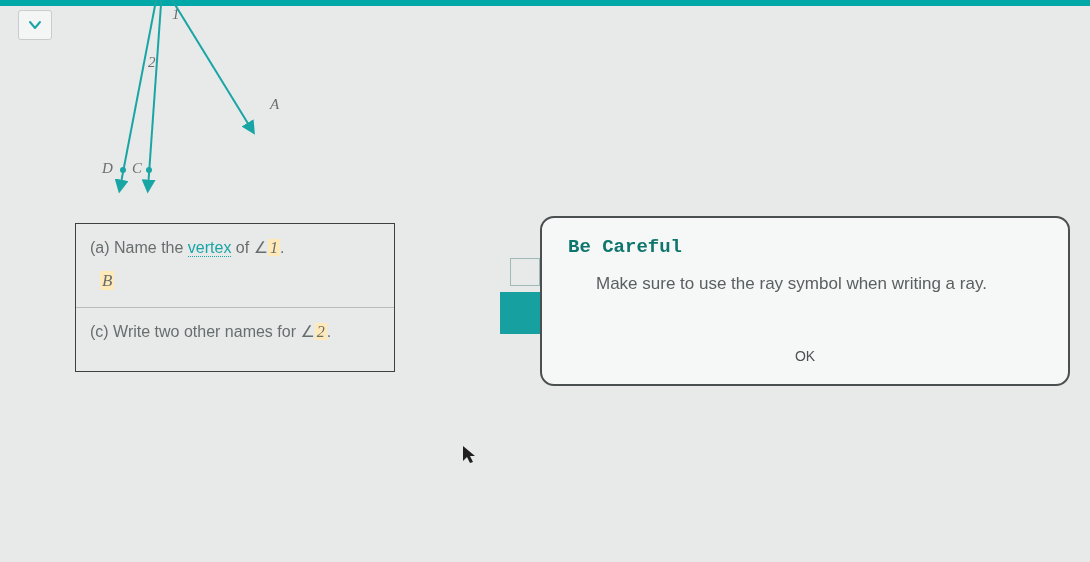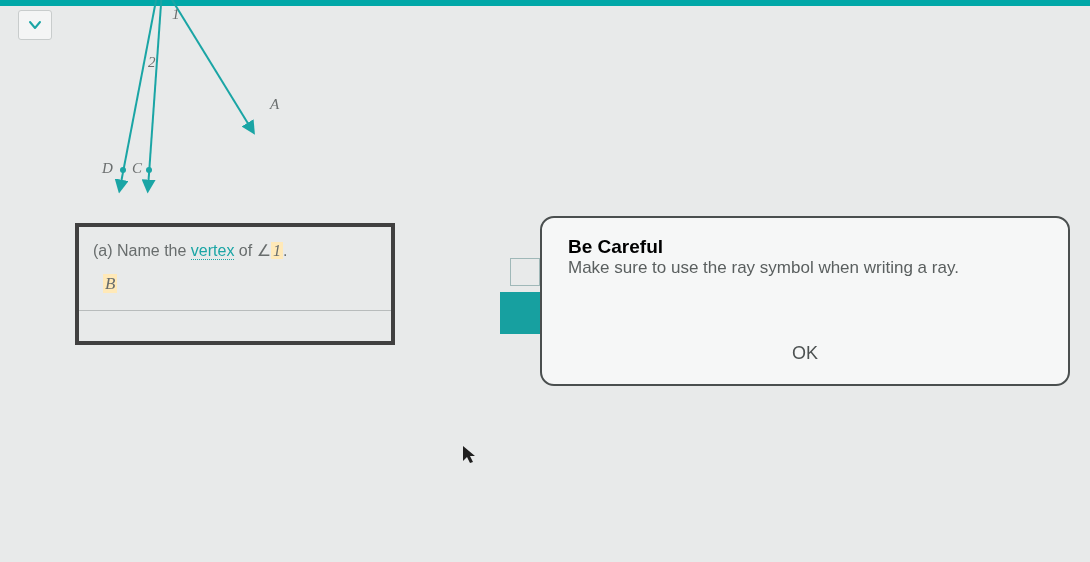--- a/index.html
+++ b/index.html
@@ -45,21 +45,21 @@
     font-size: 15px;
     font-style: italic;
     color: #6a6e6e;
     font-family: 'Times New Roman', serif;
   }
   .answer-table {
     position: absolute;
     top: 223px;
     left: 75px;
     width: 320px;
-    border: 4px solid #404040;
+    border: 1px solid #404040;
     background: #e8eaea;
   }
   .answer-row {
     border-bottom: 1px solid #b8bcbc;
     padding: 14px 14px 16px 14px;
   }
   .answer-row:last-child { border-bottom: none; }
   .q-line {
     font-size: 16px;
     color: #686d6d;
@@ -90,32 +90,35 @@
     width: 530px;
     height: 170px;
     background: #f6f7f7;
     border: 2px solid #4a4f4f;
     border-radius: 14px;
     padding: 18px 26px 0 26px;
   }
   .dialog-title {
     font-size: 19px;
     font-weight: bold;
-    color: #000000;
+    color: #0f766e;
+    margin-bottom: 16px;
+    font-family: Liberation Mono, monospace;
   }
   .dialog-body {
     font-size: 17px;
     color: #5a5f5f;
+    margin-left: 28px;
   }
   .dialog-ok {
     position: absolute;
     bottom: 14px;
     left: 50%;
     transform: translateX(-50%);
-    font-size: 18px;
+    font-size: 14px;
     color: #4d5252;
     cursor: pointer;
     padding: 6px 20px;
   }
   .behind-block {
     position: absolute;
     top: 292px;
     left: 500px;
     width: 42px;
     height: 42px;
@@ -174,20 +177,23 @@
     <div class="q-line">
       <span>(a) Name the </span><span class="link">vertex</span><span> of </span><span class="angle">∠</span><span class="hl"><span class="mathit">1</span></span><span>.</span>
     </div>
     <div class="a-line">
       <span class="hl">B</span>
     </div>
   </div>
 
 
   <div class="answer-row">
+    <div class="q-line">
+      <span>(c) Write two other names for </span><span class="angle">∠</span><span class="hl"><span class="mathit">2</span></span><span>.</span>
+    </div>
   </div>
 
 </div>
 
 <div class="behind-border"></div>
 <div class="behind-block"></div>
 
 <div class="dialog">
   <div class="dialog-title">Be Careful</div>
   <div class="dialog-body">Make sure to use the ray symbol when writing a ray.</div>

